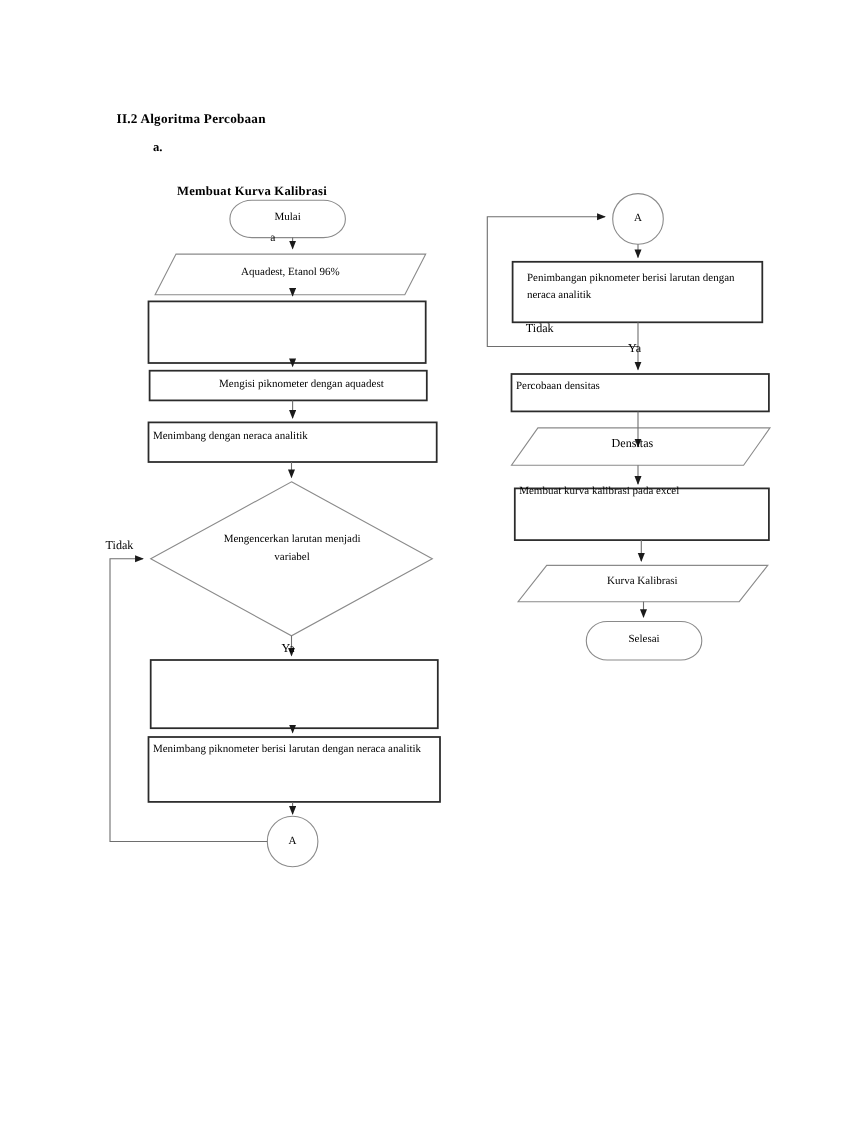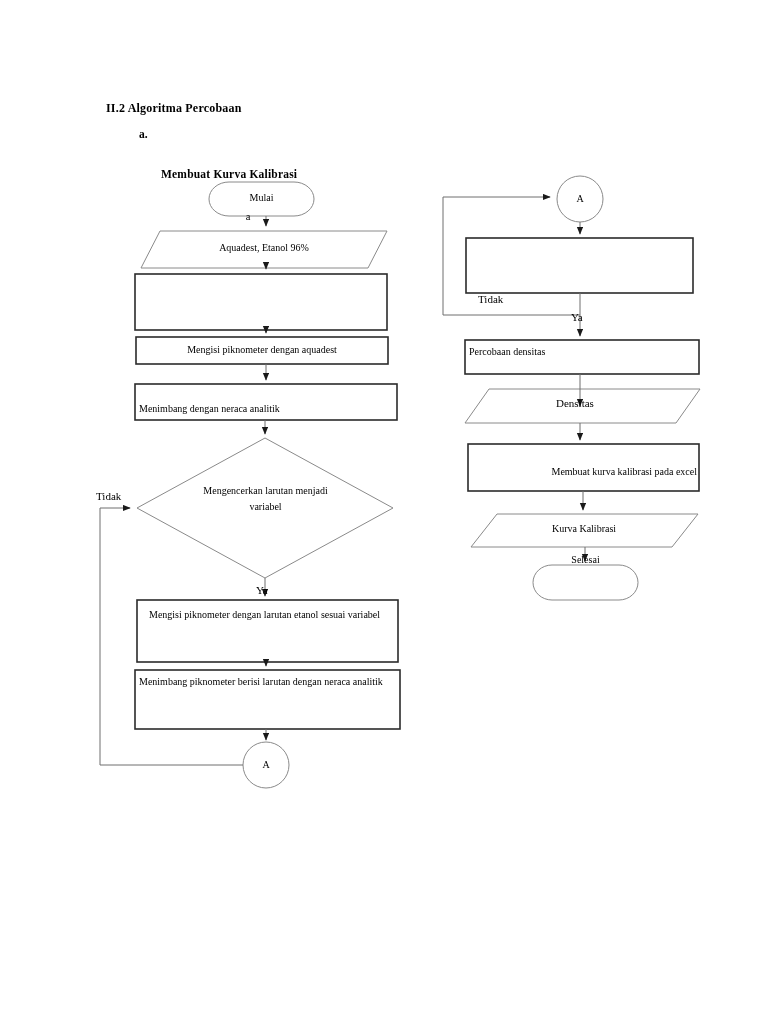--- a/index.html
+++ b/index.html
@@ -160,44 +160,44 @@
 
     <path d="M 580,315 L 443,315 L 443,197 L 550,197" class="conn-line" marker-end="url(#ah)"></path>
   </svg>
 
   <div class="node-text t-center" style="left:209px; top:190px; width:105px;">Mulai</div>
   <div class="node-text t-center" style="left:228px; top:209px; width:40px; font-size:10.5px;">a</div>
 
   <div class="node-text t-center" style="left:156px; top:240px; width:216px;">Aquadest, Etanol 96%</div>
 
 
-  <div class="node-text t-center" style="left:142px; top:342px; width:240px;">Mengisi piknometer dengan aquadest</div>
-
-  <div class="node-text t-left" style="left:139px; top:389px; width:254px;margin-top:12px;">Menimbang dengan neraca analitik</div>
+  <div class="node-text t-center" style="left:154px; top:342px; width:240px;">Mengisi piknometer dengan aquadest</div>
+
+  <div class="node-text t-left" style="left:139px; top:389px; width:254px;">Menimbang dengan neraca analitik</div>
 
   <div class="node-text t-center" style="left:199px; top:483px; width:133px;">Mengencerkan larutan menjadi variabel</div>
 
-  <div class="node-text t-left" style="left:149px; top:607px; width:240px;">Mengisi piknometer dengan larutan etanol sesuai variabel</div>
 
   <div class="node-text t-left" style="left:139px; top:674px; width:252px;">Menimbang piknometer berisi larutan dengan neraca analitik</div>
 
   <div class="node-text t-center" style="left:246px; top:757px; width:40px;">A</div>
 
   <div class="edge-label" style="left:96px; top:489px;">Tidak</div>
   <div class="edge-label" style="left:256px; top:583px;">Ya</div>
 
   <div class="node-text t-center" style="left:560px; top:191px; width:40px;">A</div>
 
+  <div class="node-text t-left" style="left:479px; top:245px; width:212px;">Penimbangan piknometer berisi larutan dengan neraca analitik</div>
 
   <div class="node-text t-left" style="left:469px; top:344px; width:220px;">Percobaan densitas</div>
 
   <div class="edge-label" style="left:556px; top:396px;">Densitas</div>
 
-  <div class="node-text t-left" style="left:472px; top:464px; width:225px;text-align:right;">Membuat kurva kalibrasi pada excel</div>
+  <div class="node-text t-left" style="left:472px; top:439px; width:225px;">Membuat kurva kalibrasi pada excel</div>
 
   <div class="node-text t-center" style="left:488px; top:521px; width:192px;">Kurva Kalibrasi</div>
 
-  <div class="node-text t-center" style="left:533px; top:552px; width:105px;">Selesai</div>
+  <div class="node-text t-center" style="left:533px; top:574px; width:105px;">Selesai</div>
 
   <div class="edge-label" style="left:478px; top:292px;">Tidak</div>
   <div class="edge-label" style="left:571px; top:310px;">Ya</div>
 
 </div>
 
 </body></html>

